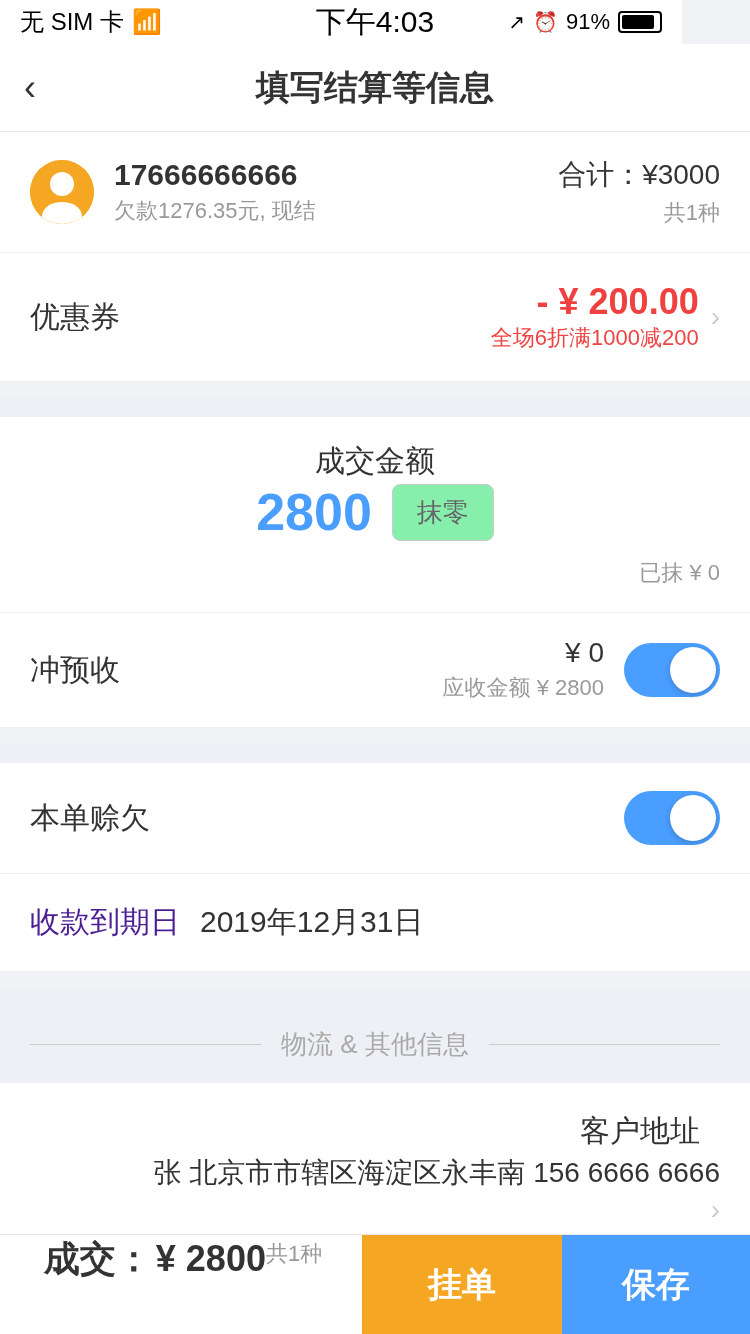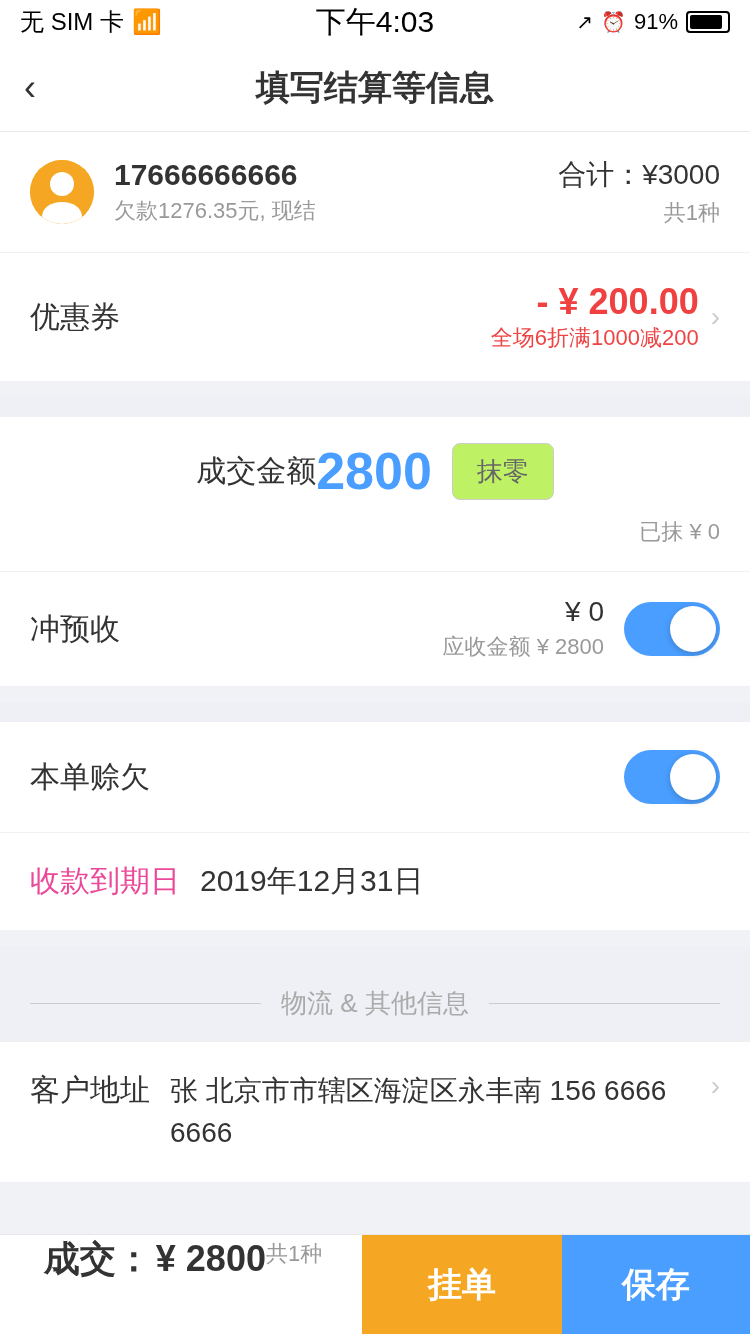--- a/index.html
+++ b/index.html
@@ -9,21 +9,21 @@
       min-height: 1334px;
       background: #f0f2f5;
       font-family: -apple-system, 'PingFang SC', 'Helvetica Neue', sans-serif;
       font-size: 28px;
       color: #333;
       position: relative;
     }
 
     
     .status-bar {
-      width: 750px;
+      width: 682px;
       height: 44px;
       background: #fff;
       display: flex;
       align-items: center;
       justify-content: space-between;
       padding: 0 20px;
       font-size: 24px;
       color: #000;
     }
     .status-left { display: flex; align-items: center; gap: 8px; }
@@ -111,33 +111,34 @@
 
     
     .deal-section {
       background: #fff;
       padding: 24px 30px;
       margin-bottom: 0;
     }
     .deal-row {
       display: flex;
       align-items: center;
-      justify-content: center;
+      justify-content: space-between;
+      flex-direction: column;
     }
     .deal-label { font-size: 30px; color: #333; }
     .deal-right { display: flex; align-items: center; gap: 20px; }
     .deal-value { font-size: 52px; color: #4a9eff; font-weight: 600; }
     .round-btn {
       border: 1px solid #ccc;
       border-radius: 8px;
       padding: 10px 24px;
       font-size: 26px;
       color: #666;
       cursor: pointer;
-      background: #bef264;
+      background: #86efac;
     }
     .deal-sub { font-size: 22px; color: #999; margin-top: 16px; text-align: right; }
 
     
     .precollect-row {
       background: #fff;
       padding: 24px 30px;
       display: flex;
       align-items: center;
       justify-content: space-between;
@@ -179,21 +180,21 @@
     .credit-label { font-size: 30px; color: #333; }
 
     
     .duedate-row {
       background: #fff;
       padding: 28px 30px;
       display: flex;
       align-items: center;
       border-top: 1px solid #f0f0f0;
     }
-    .duedate-label { font-size: 30px; color: #ec4899; margin-right: 20px; }
+    .duedate-label { font-size: 30px; color: #4c1d95; margin-right: 20px; }
     .duedate-value { font-size: 30px; color: #333; }
 
     
     .separator-label {
       background: #eef0f5;
       padding: 20px 30px;
       text-align: center;
       font-size: 26px;
       color: #aaa;
       display: flex;
@@ -205,23 +206,24 @@
       flex: 1;
       height: 1px;
       background: #ccc;
     }
 
     
     .address-row {
       background: #fff;
       padding: 28px 30px;
       display: flex;
-      align-items: flex-start;
+      align-items: flex-end;
       justify-content: space-between;
       border-top: 1px solid #f0f0f0;
+      flex-direction: column;
     }
     .address-label { font-size: 30px; color: #333; flex-shrink: 0; margin-right: 20px; }
     .address-value { font-size: 28px; color: #333; flex: 1; line-height: 1.5; }
 
     
     .bottom-bar {
       position: fixed;
       bottom: 0;
       left: 0;
       width: 750px;

